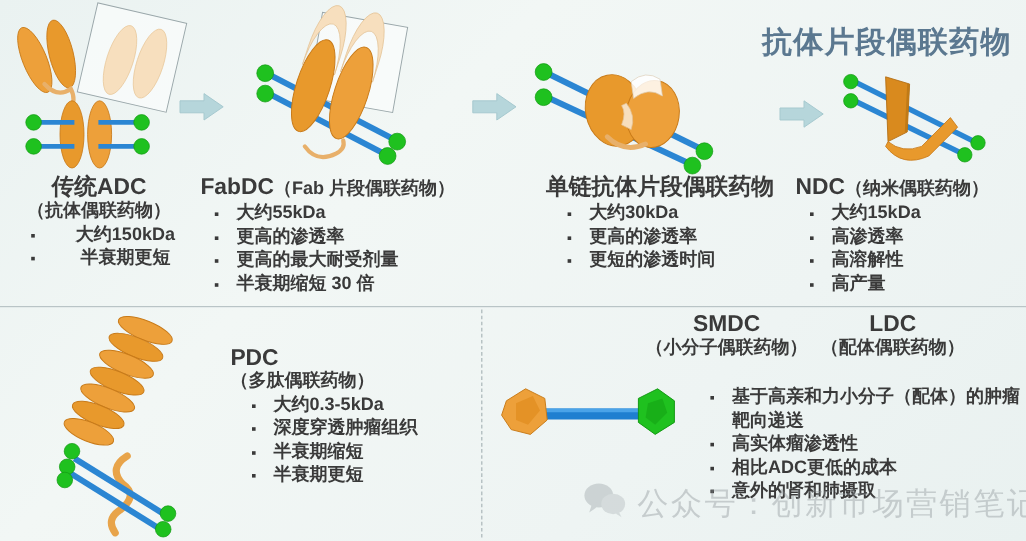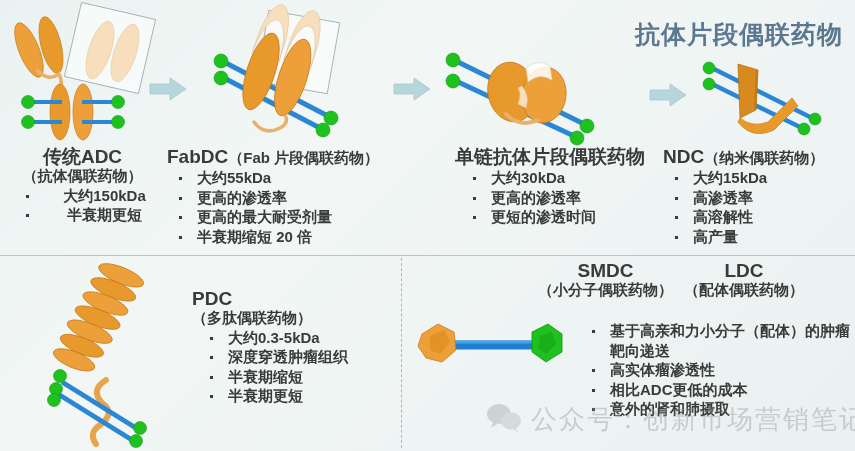--- a/index.html
+++ b/index.html
@@ -267,21 +267,21 @@
   </div>
 
   <div class="block" style="left:167px; top:146px; width:245px;">
     <div class="blk-title">
       <span>FabDC</span><span class="paren">（Fab 片段偶联药物）</span>
     </div>
     <ul class="bullets" style="padding-left:8px;">
       <li>大约55kDa</li>
       <li>更高的渗透率</li>
       <li>更高的最大耐受剂量</li>
-      <li>半衰期缩短 20 倍</li>
+      <li>半衰期缩短 30 倍</li>
     </ul>
   </div>
 
   <div class="block" style="left:420px; top:146px; width:240px;margin-left:35px;">
     <div class="blk-title">单链抗体片段偶联药物</div>
     <ul class="bullets" style="padding-left:14px;">
       <li>大约30kDa</li>
       <li>更高的渗透率</li>
       <li>更短的渗透时间</li>
     </ul>

